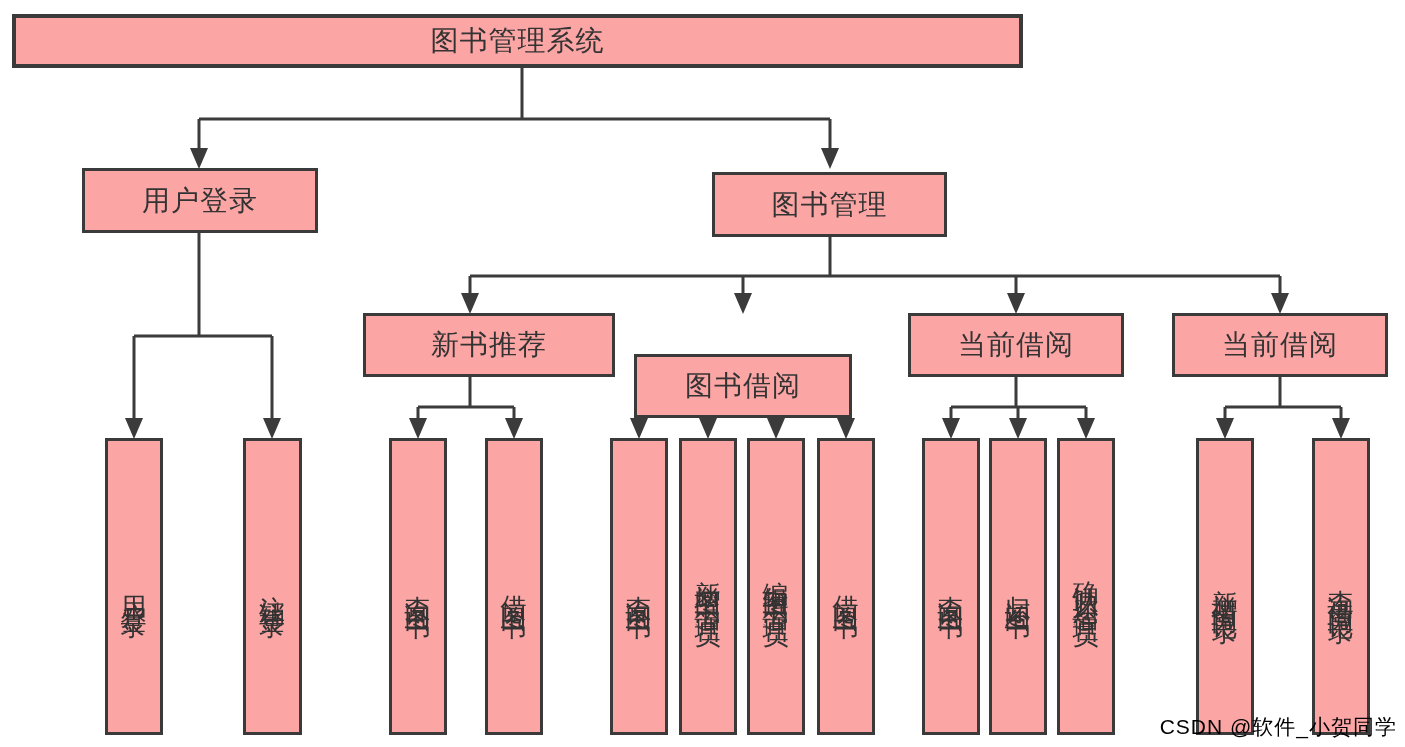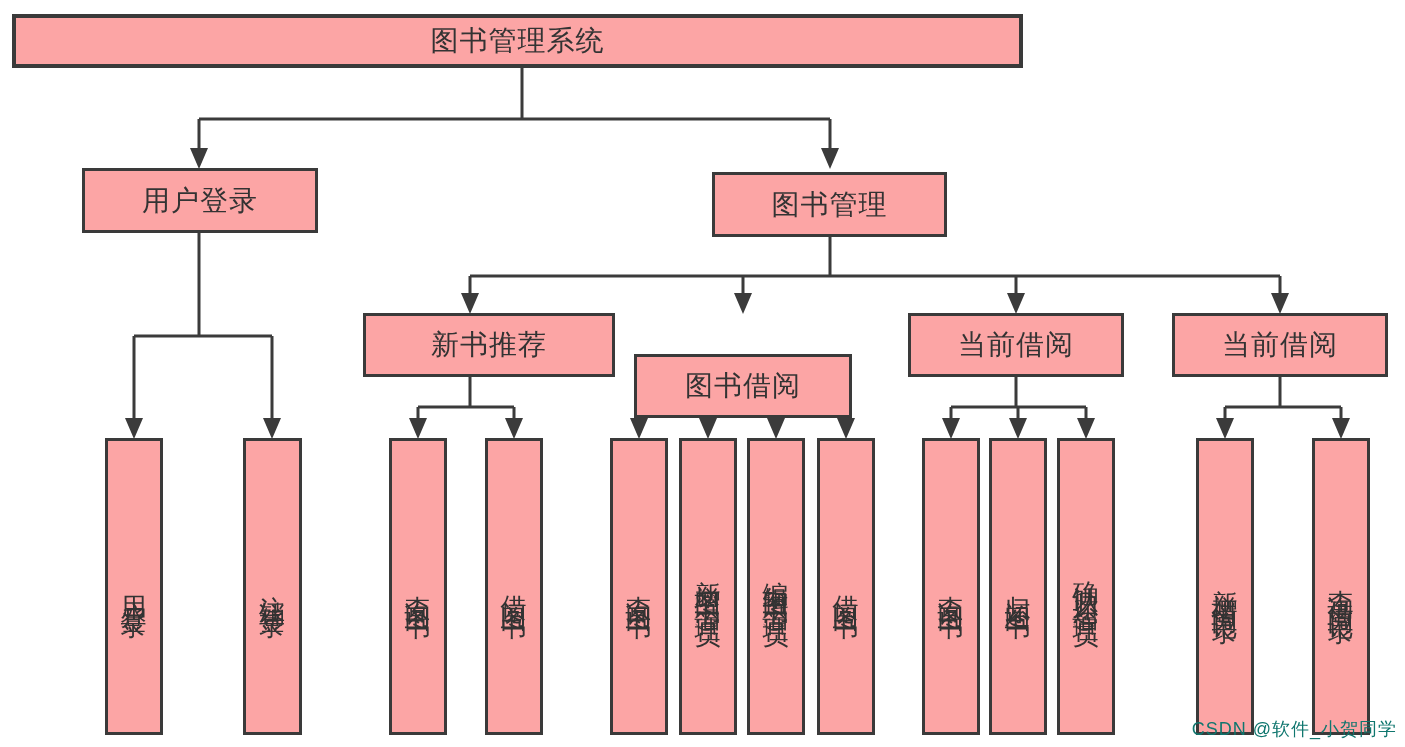--- a/index.html
+++ b/index.html
@@ -34,22 +34,22 @@
     writing-mode: vertical-lr;
     text-orientation: mixed;
     letter-spacing: 6px;
     line-height: 1;
     text-align: center;
   }
   .watermark {
     position: absolute;
     right: 8px;
     bottom: 6px;
-    font-size: 18px;
-    color: #0f766e;
+    font-size: 21px;
+    color: #000000;
     letter-spacing: 1px;
     z-index: 3;
     white-space: nowrap;
   }
 </style>
 </head>
 <body>
 
 <div id="stage">
 

